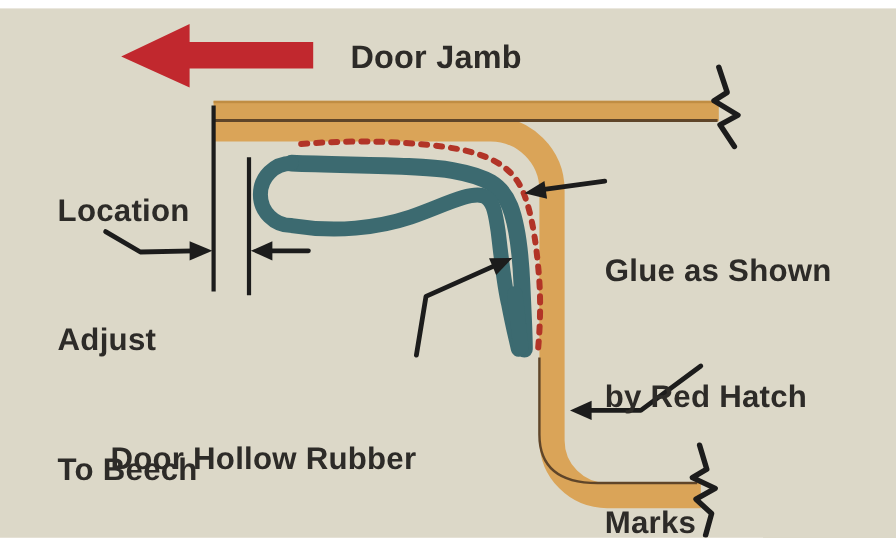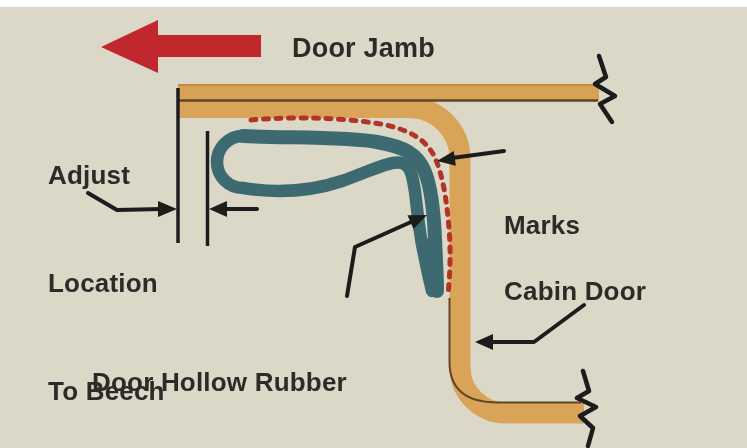--- a/index.html
+++ b/index.html
@@ -68,29 +68,30 @@
 
     <path d="M 347,296 L 355,247 L 411,222" fill="none" stroke="#1c1c1c" stroke-width="4" stroke-linecap="round" stroke-linejoin="round"></path>
     <polygon points="427,215 413.5,229.1 407.5,215.3" fill="#1c1c1c"></polygon>
   </svg>
 
   <div class="top-strip"></div>
 
   <div class="lbl lbl-door-jamb">Door Jamb</div>
 
   <div class="lbl lbl-adjust">
+    <div>Location</div>
     <div>Adjust</div>
-    <div>Location</div>
     <div>To Beech</div>
   </div>
 
   <div class="lbl lbl-glue">
+    <div>Glue as Shown</div>
+    <div>by Red Hatch</div>
     <div>Marks</div>
   </div>
 
-  <div class="lbl lbl-cabin">Cabin Door</div>
 
   <div class="lbl lbl-seal">
     <div>Door Hollow Rubber</div>
     
   </div>
 
 </div>
 
 </body></html>

